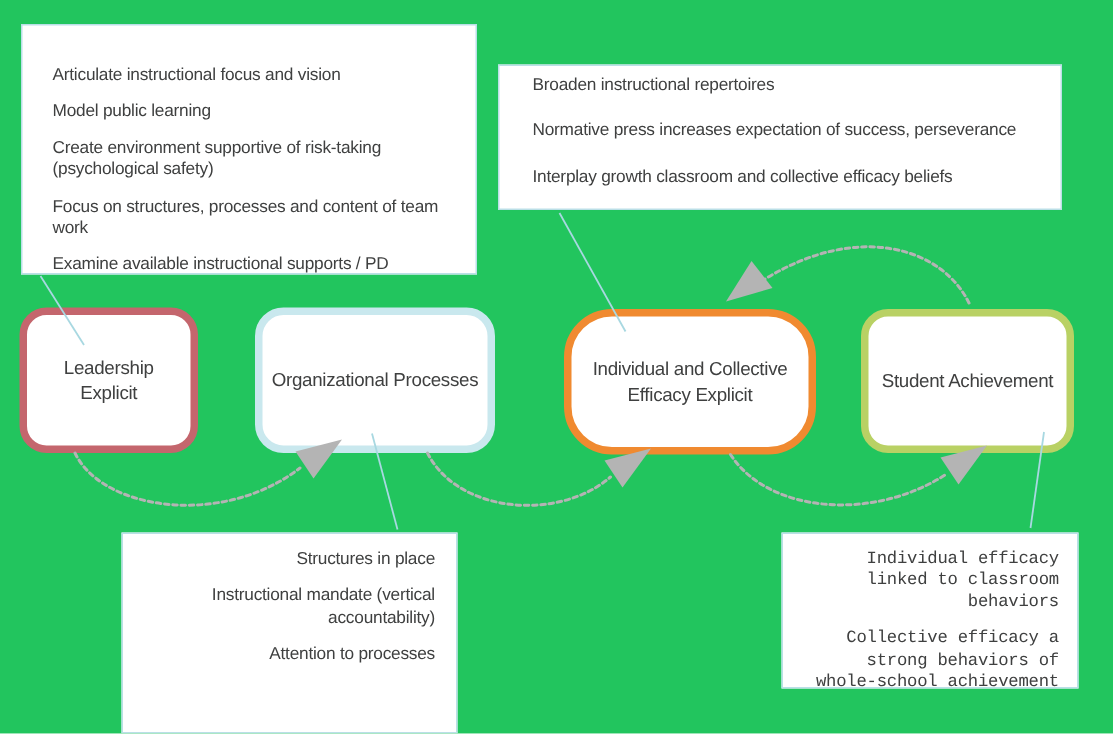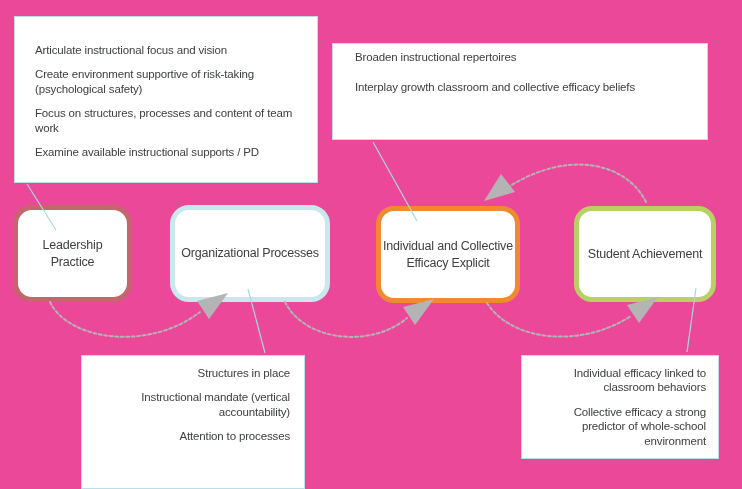--- a/index.html
+++ b/index.html
@@ -3,84 +3,86 @@
 <meta charset="utf-8">
 <style>
   :root{
     --text:#3f4040;
     --connector-blue:#a8d8e1;
     --callout-border:#badfe7;
     --arrow-gray:#b4b4b4;
   }
   html,body{margin:0;padding:0;background:#fff;}
   .canvas{
-    position:relative;width:742px;height:489px;background:#ec4899;
+    position:relative;width:742px;height:489px;background:#22c55e;
     font-family:"Liberation Sans",sans-serif;color:var(--text);overflow:hidden;
   }
   
   .callout{
     position:absolute;box-sizing:border-box;background:#fff;
     border:1px solid var(--callout-border);
     font-size:11.5px;line-height:1.25;letter-spacing:-0.15px;
   }
   .callout p{margin:0 0 10px;}
   .callout.top-left   {left:14px;top:16px;width:304px;height:167px;padding:26px 4px 0 20px;}
   .callout.top-right  {left:332px;top:43px;width:376px;height:97px;padding:6px 4px 0 22px;}
   .callout.top-right p{margin-bottom:16px;}
   .callout.bottom-mid {left:81px;top:355px;width:224px;height:134px;padding:10px 14px 0 10px;text-align:right;}
-  .callout.bottom-right{left:521px;top:355px;width:198px;height:104px;padding:10px 12px 0 10px;text-align:right;}
+  .callout.bottom-right{left:521px;top:355px;width:198px;height:104px;padding:10px 12px 0 10px;text-align:right;font-family:Liberation Mono, monospace;}
   
   .node{
     position:absolute;box-sizing:border-box;background:#fff;
     border:5px solid #999;border-radius:18px;
     display:flex;flex-direction:column;align-items:center;justify-content:center;
     text-align:center;font-size:12.5px;line-height:1.35;letter-spacing:-0.2px;
   }
   .node .line{white-space:nowrap;}
   .node.n1{left:13px; top:205px;width:119px;height:97px;}
   .node.n2{left:170px;top:205px;width:160px;height:97px;}
-  .node.n3{left:376px;top:206px;width:144px;height:97px;}
+  .node.n3{left:376px;top:206px;width:168px;height:97px;border-radius:32px;}
   .node.n4{left:574px;top:206px;width:142px;height:96px;}
   
   svg.layer{position:absolute;left:0;top:0;width:742px;height:489px;pointer-events:none;}
   .flow{fill:none;stroke:var(--arrow-gray);stroke-width:2;stroke-dasharray:3 2.5;stroke-linecap:round;}
   .head{fill:var(--arrow-gray);stroke:none;}
   .blue-line{stroke:var(--connector-blue);stroke-width:1.2;}
 </style>
 </head>
 <body>
 
 <div class="canvas">
 
   <div class="callout top-left">
     <p>Articulate instructional focus and vision</p>
+    <p>Model public learning</p>
     <p>Create environment supportive of risk-taking (psychological safety)</p>
     <p>Focus on structures, processes and content of team work</p>
     <p>Examine available instructional supports / PD</p>
   </div>
 
   <div class="callout top-right">
     <p>Broaden instructional repertoires</p>
+    <p>Normative press increases expectation of success, perseverance</p>
     <p>Interplay growth classroom and collective efficacy beliefs</p>
   </div>
 
   <div class="callout bottom-mid">
     <p>Structures in place</p>
     <p>Instructional mandate (vertical accountability)</p>
     <p>Attention to processes</p>
   </div>
 
   <div class="callout bottom-right">
     <p>Individual efficacy linked to classroom behaviors</p>
-    <p>Collective efficacy a strong predictor of whole-school environment</p>
+    <p>Collective efficacy a strong behaviors of whole-school achievement</p>
   </div>
 
-  <div class="node n1" style="border-color: rgb(196, 102, 109); border-radius: 19px;">
+  <div class="node n1" style="border-color: rgb(196, 102, 109);">
     <span class="line">Leadership</span>
-    <span class="line">Practice</span>
+    <span class="line">Explicit</span>
   </div>
   <div class="node n2" style="border-color: rgb(201, 232, 238); border-radius: 19px;">
     <span class="line">Organizational Processes</span>
   </div>
   <div class="node n3" style="border-color: rgb(240, 138, 48);">
     <span class="line">Individual and Collective</span>
     <span class="line">Efficacy Explicit</span>
   </div>
   <div class="node n4" style="border-color: rgb(185, 209, 100); align-items: center;">
     <span class="line">Student Achievement</span>

